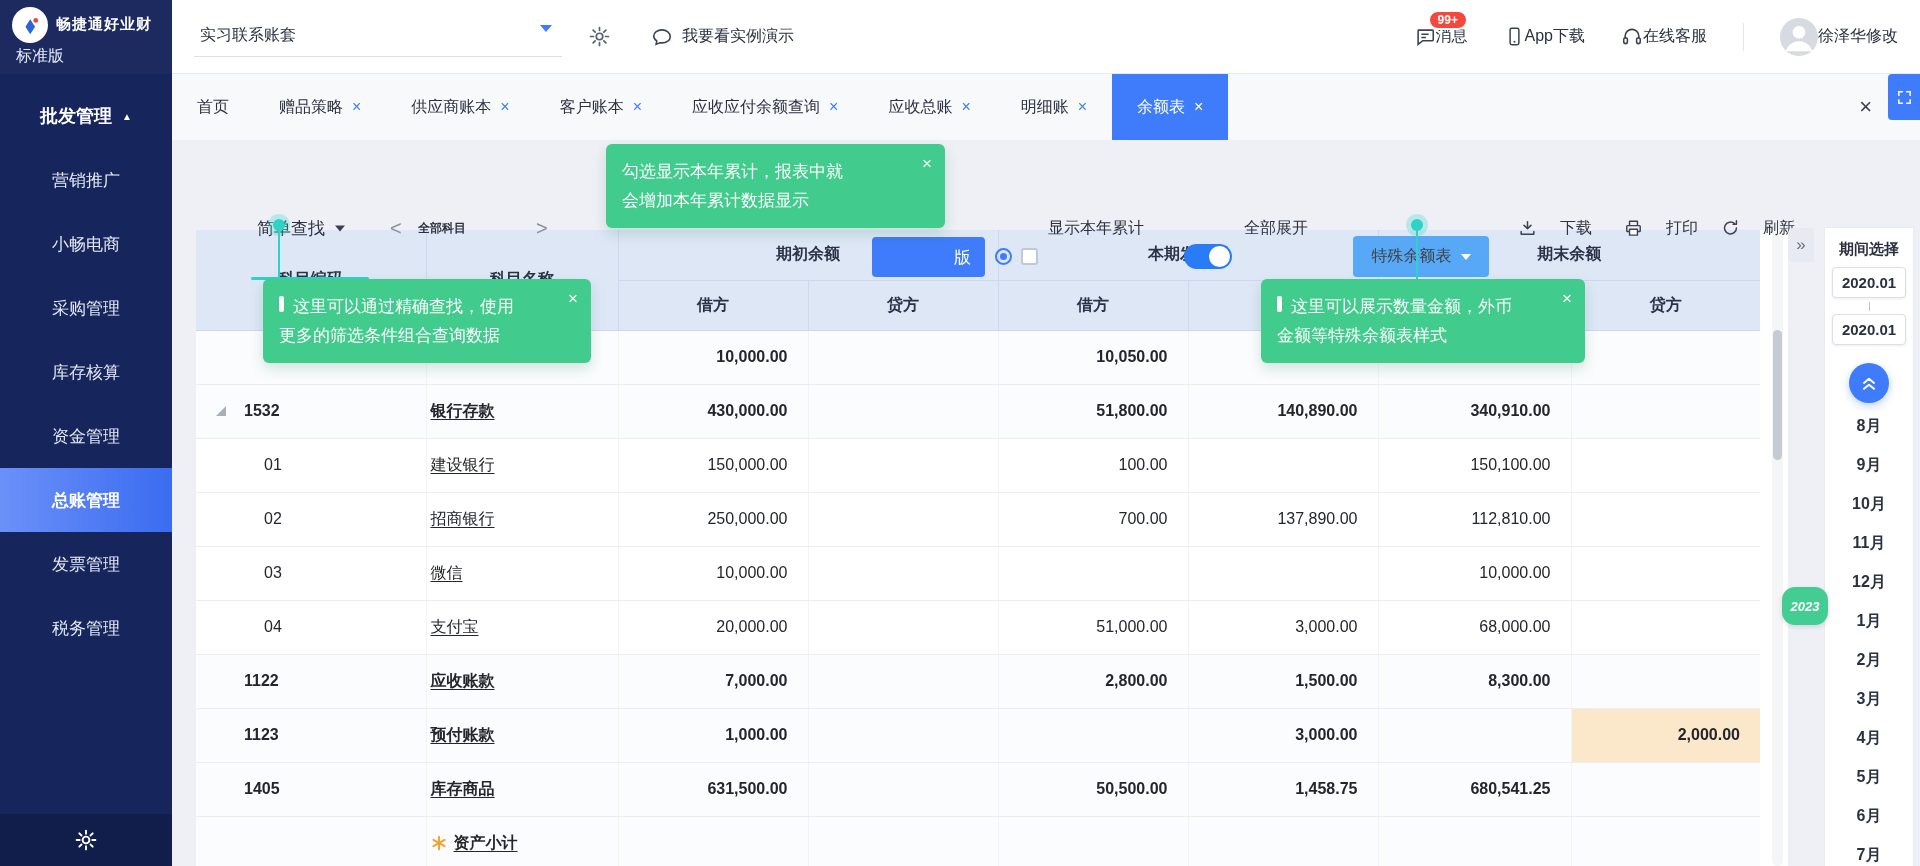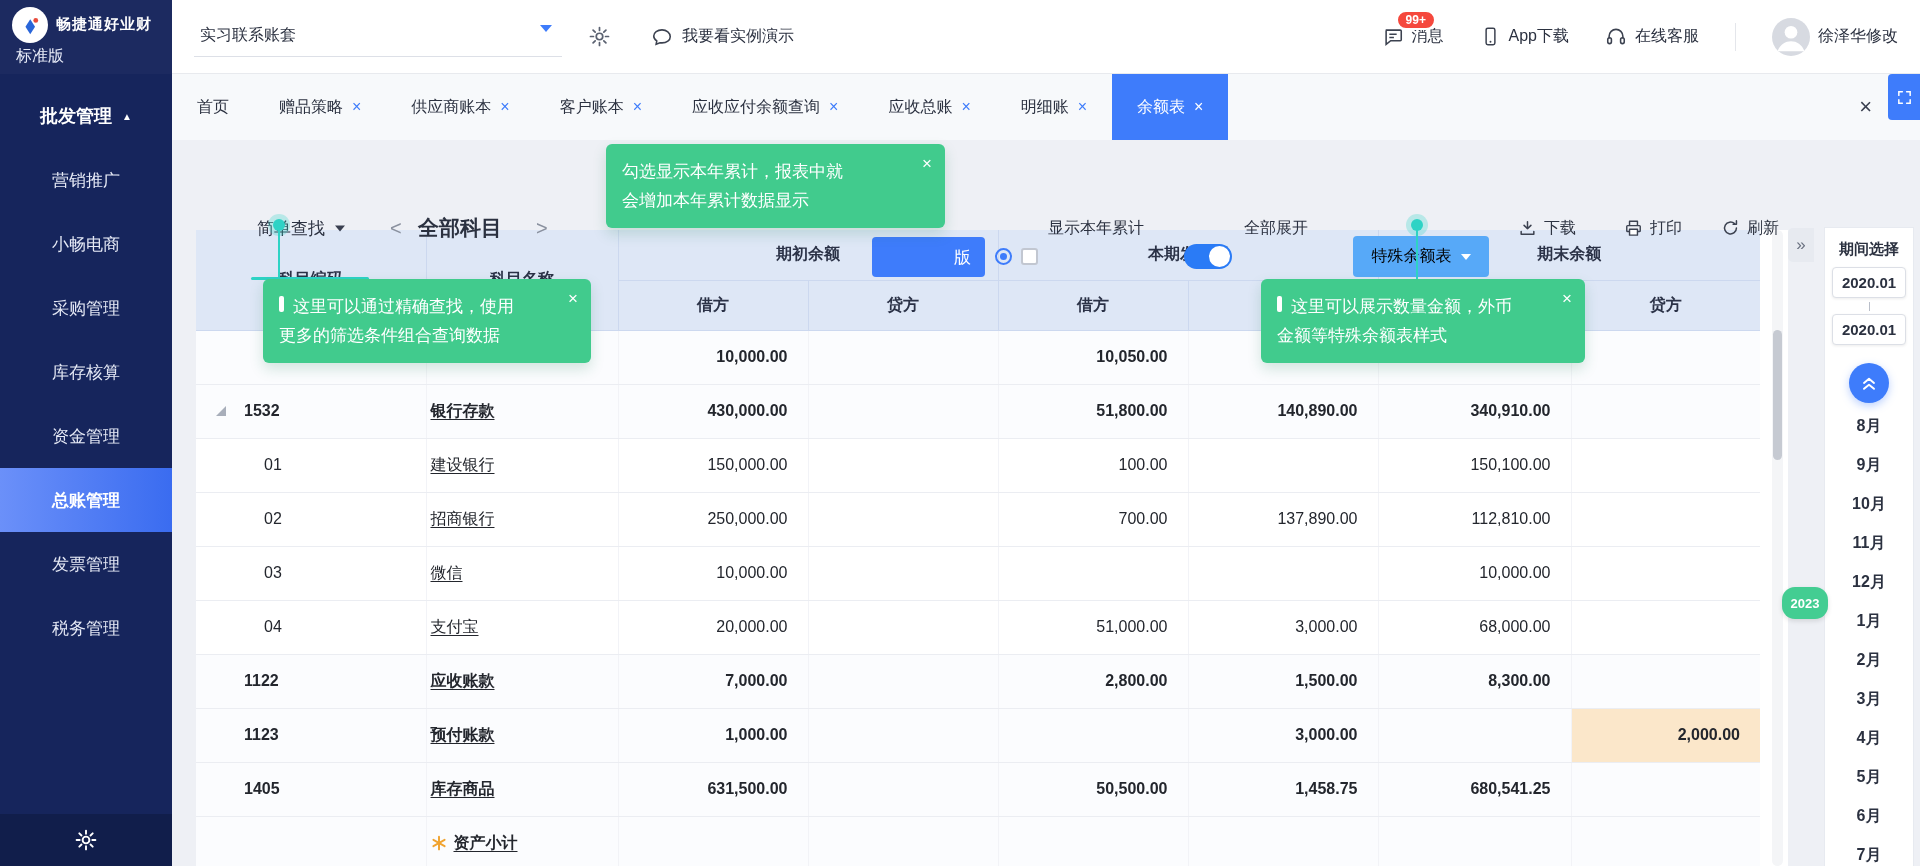--- a/index.html
+++ b/index.html
@@ -11,21 +11,21 @@
   .logo-block { width:172px; height:74px; background:#1c2a60; color:#fff; flex:0 0 auto; padding:7px 10px 4px 12px; }
   .logo-row { display:flex; align-items:center; gap:8px; }
   .logo-circle { width:36px; height:36px; background:#fff; border-radius:50%; display:flex; align-items:center; justify-content:center; flex:0 0 auto; }
   .logo-title { font-size:15px; font-weight:bold; letter-spacing:1px; }
   .logo-sub { font-size:16px; margin-top:3px; margin-left:4px; color:#e8ecf8; }
   .account-select { margin-left:22px; width:368px; border-bottom:1px solid #dde0e7; display:flex; justify-content:space-between; padding:8px 10px 10px 6px; font-size:16px; cursor:pointer; }
   .caret-blue { width:0; height:0; border-left:6px solid transparent; border-right:6px solid transparent; border-top:7px solid #3e7cfb; }
   .tb-icon-btn { margin-left:26px; display:flex; align-items:center; cursor:pointer; }
   .demo-item { margin-left:40px; display:flex; align-items:center; gap:9px; font-size:16px; cursor:pointer; }
   .topbar-right { margin-left:auto; display:flex; align-items:center; gap:36px; padding-right:22px; }
-  .tb-item { position:relative; display:flex; align-items:center; gap:8px; font-size:16px; cursor:pointer; }
+  .tb-item { position:relative; display:flex; align-items:center; font-size:16px; cursor:pointer; }
   .badge { position:absolute; top:-16px; left:14px; background:#f5483d; color:#fff; font-size:12px; font-weight:bold; border-radius:10px; padding:2px 8px; border:2px solid #fff; line-height:1; }
   .tb-divider { width:1px; height:28px; background:#e4e6eb; }
   .avatar { width:38px; height:38px; border-radius:50%; background:#d7dae1; overflow:hidden; display:flex; align-items:center; justify-content:center; }
 
   
   .sidebar { position:absolute; top:74px; left:0; width:172px; bottom:0; background:#16255c; z-index:35; }
   .sb-list { padding-top:10px; }
   .sb-item { height:64px; display:flex; align-items:center; justify-content:center; gap:10px; color:#e6eaf6; font-size:17px; cursor:pointer; }
   .sb-header { font-size:18px; font-weight:bold; color:#fff; }
   .sb-caret { font-size:10px; color:#fff; }
@@ -46,32 +46,32 @@
   .close-all { font-size:22px; color:#3a4050; margin-right:16px; cursor:pointer; }
   .fullscreen-btn { width:32px; height:46px; background:#3e7cfb; display:flex; align-items:center; justify-content:center; border-radius:4px 0 0 4px; align-self:flex-start; cursor:pointer; }
 
   
   .toolbar { position:absolute; left:0; right:0; top:66px; height:88px; z-index:5; }
   .tl-abs { position:absolute; display:flex; align-items:center; }
   .search-mode { left:85px; top:88px; transform:translateY(-50%); gap:10px; font-size:17px; cursor:pointer; }
   .caret-dark { width:0; height:0; border-left:5px solid transparent; border-right:5px solid transparent; border-top:6px solid #3a4050; }
   .search-underline { position:absolute; left:79px; top:137px; width:118px; height:3px; background:#2ed3c5; border-radius:2px; }
   .chev { font-size:20px; color:#8a919f; cursor:pointer; top:88px; transform:translateY(-50%); }
-  .subject-scope { left:246px; top:88px; transform:translateY(-50%); font-size:21px; font-weight:bold; cursor:pointer; }
+  .subject-scope { left:246px; top:88px; transform:translateY(-50%); font-size:12px; font-weight:bold; cursor:pointer; }
   .hidden-btn { left:700px; top:97px; width:113px; height:40px; background:#3e7cfb; border-radius:4px; color:#fff; font-size:17px; justify-content:flex-end; padding-right:14px; z-index:1; cursor:pointer; }
   .radio { left:823px; top:108px; width:17px; height:17px; border:2px solid #3e7cfb; border-radius:50%; justify-content:center; cursor:pointer; }
   .radio::after { content:""; width:7px; height:7px; border-radius:50%; background:#3e7cfb; }
   .checkbox { left:849px; top:108px; width:17px; height:17px; border:2px solid #c2c7d1; border-radius:3px; background:#fff; cursor:pointer; }
   .ytd-label { left:876px; top:88px; transform:translateY(-50%); font-size:16px; }
   .toggle { left:1012px; top:104px; width:48px; height:25px; border-radius:13px; background:#2a7bf6; cursor:pointer; }
   .toggle-knob { position:absolute; right:2px; top:2px; width:21px; height:21px; border-radius:50%; background:#fff; }
   .expand-label { left:1072px; top:88px; transform:translateY(-50%); font-size:16px; }
-  .special-btn { left:1181px; top:96px; width:136px; height:41px; background:#57a9f8; border-radius:4px; color:#000000; font-size:16px; justify-content:center; gap:9px; cursor:pointer; }
+  .special-btn { left:1181px; top:96px; width:136px; height:41px; background:#57a9f8; border-radius:4px; color:#404040; font-size:16px; justify-content:center; gap:9px; cursor:pointer; }
   .caret-white { width:0; height:0; border-left:5px solid transparent; border-right:5px solid transparent; border-top:6px solid #fff; }
-  .act-btn { top:88px; transform:translateY(-50%); gap:7px; font-size:16px; color:#2f3543; cursor:pointer; }
+  .act-btn { top:88px; transform:translateY(-50%); gap:23px; font-size:16px; color:#2f3543; cursor:pointer; }
 
   
   .tip { position:absolute; background:#41cb8d; color:#fff; border-radius:6px; padding:13px 42px 13px 16px; font-size:17px; line-height:29px; z-index:30; box-shadow:0 6px 14px rgba(20,120,80,.18); }
   .tip-text { white-space:pre-line; display:inline; }
   .tip-marker { display:inline-block; width:5px; height:16px; background:#fff; border-radius:2px; margin-right:9px; }
   .tip-close { position:absolute; top:11px; right:13px; font-size:17px; color:#fff; cursor:pointer; line-height:1; }
   .tip-ytd { left:434px; top:70px; width:339px; }
   .tip-search { left:91px; top:205px; width:328px; }
   .tip-special { left:1089px; top:205px; width:324px; }
   .tip-dot { position:absolute; width:12px; height:12px; border-radius:50%; background:#2ed3c5; box-shadow:0 0 0 5px rgba(46,211,197,.28); z-index:31; }
@@ -96,21 +96,21 @@
   .vscroll-thumb { position:absolute; left:1px; top:100px; width:9px; height:130px; background:#c6cad2; border-radius:5px; cursor:pointer; }
 
   
   .period-strip { position:absolute; left:1652px; top:153px; width:90px; bottom:0; background:#fff; border:1px solid #e7eaf0; border-bottom:none; }
   .collapse-handle { position:absolute; left:1616px; top:154px; width:26px; height:34px; background:#e7eaf0; border-radius:5px 0 0 5px; display:flex; align-items:center; justify-content:center; color:#6a7180; font-size:17px; cursor:pointer; z-index:6; }
   .period-title { text-align:center; font-size:15px; font-weight:bold; padding-top:12px; }
   .date-box { width:74px; height:31px; margin:8px auto 0; background:#fff; border:1px solid #dcdfe6; border-radius:4px; box-shadow:0 1px 3px rgba(0,0,0,.08); display:flex; align-items:center; justify-content:center; font-size:15px; font-weight:bold; cursor:pointer; }
   .date-sep { width:1px; height:9px; background:#b9bec9; margin:4px auto 0; }
   .up-circle { width:40px; height:40px; border-radius:50%; background:#3e7cfb; margin:18px auto 4px; display:flex; align-items:center; justify-content:center; box-shadow:0 3px 8px rgba(62,124,251,.35); cursor:pointer; }
   .month-item { height:39px; display:flex; align-items:center; justify-content:center; font-size:16px; font-weight:bold; color:#2b3140; cursor:pointer; }
-  .year-badge { position:absolute; left:1610px; top:513px; width:46px; height:32px; background:#43cd92; border-radius:13px; color:#fff; font-size:13px; font-weight:bold; display:flex; align-items:center; justify-content:center; z-index:7; box-shadow:0 2px 5px rgba(0,0,0,.12); }
+  .year-badge { position:absolute; left:1610px; top:513px; width:46px; height:38px; background:#43cd92; border-radius:13px; color:#fff; font-size:13px; font-weight:bold; display:flex; align-items:center; justify-content:center; z-index:7; box-shadow:0 2px 5px rgba(0,0,0,.12);font-style:italic; }
 
   svg { display:block; }
 </style>
 </head>
 <body>
 
 <div class="topbar">
   <div class="logo-block">
     <div class="logo-row">
       <div class="logo-circle">

